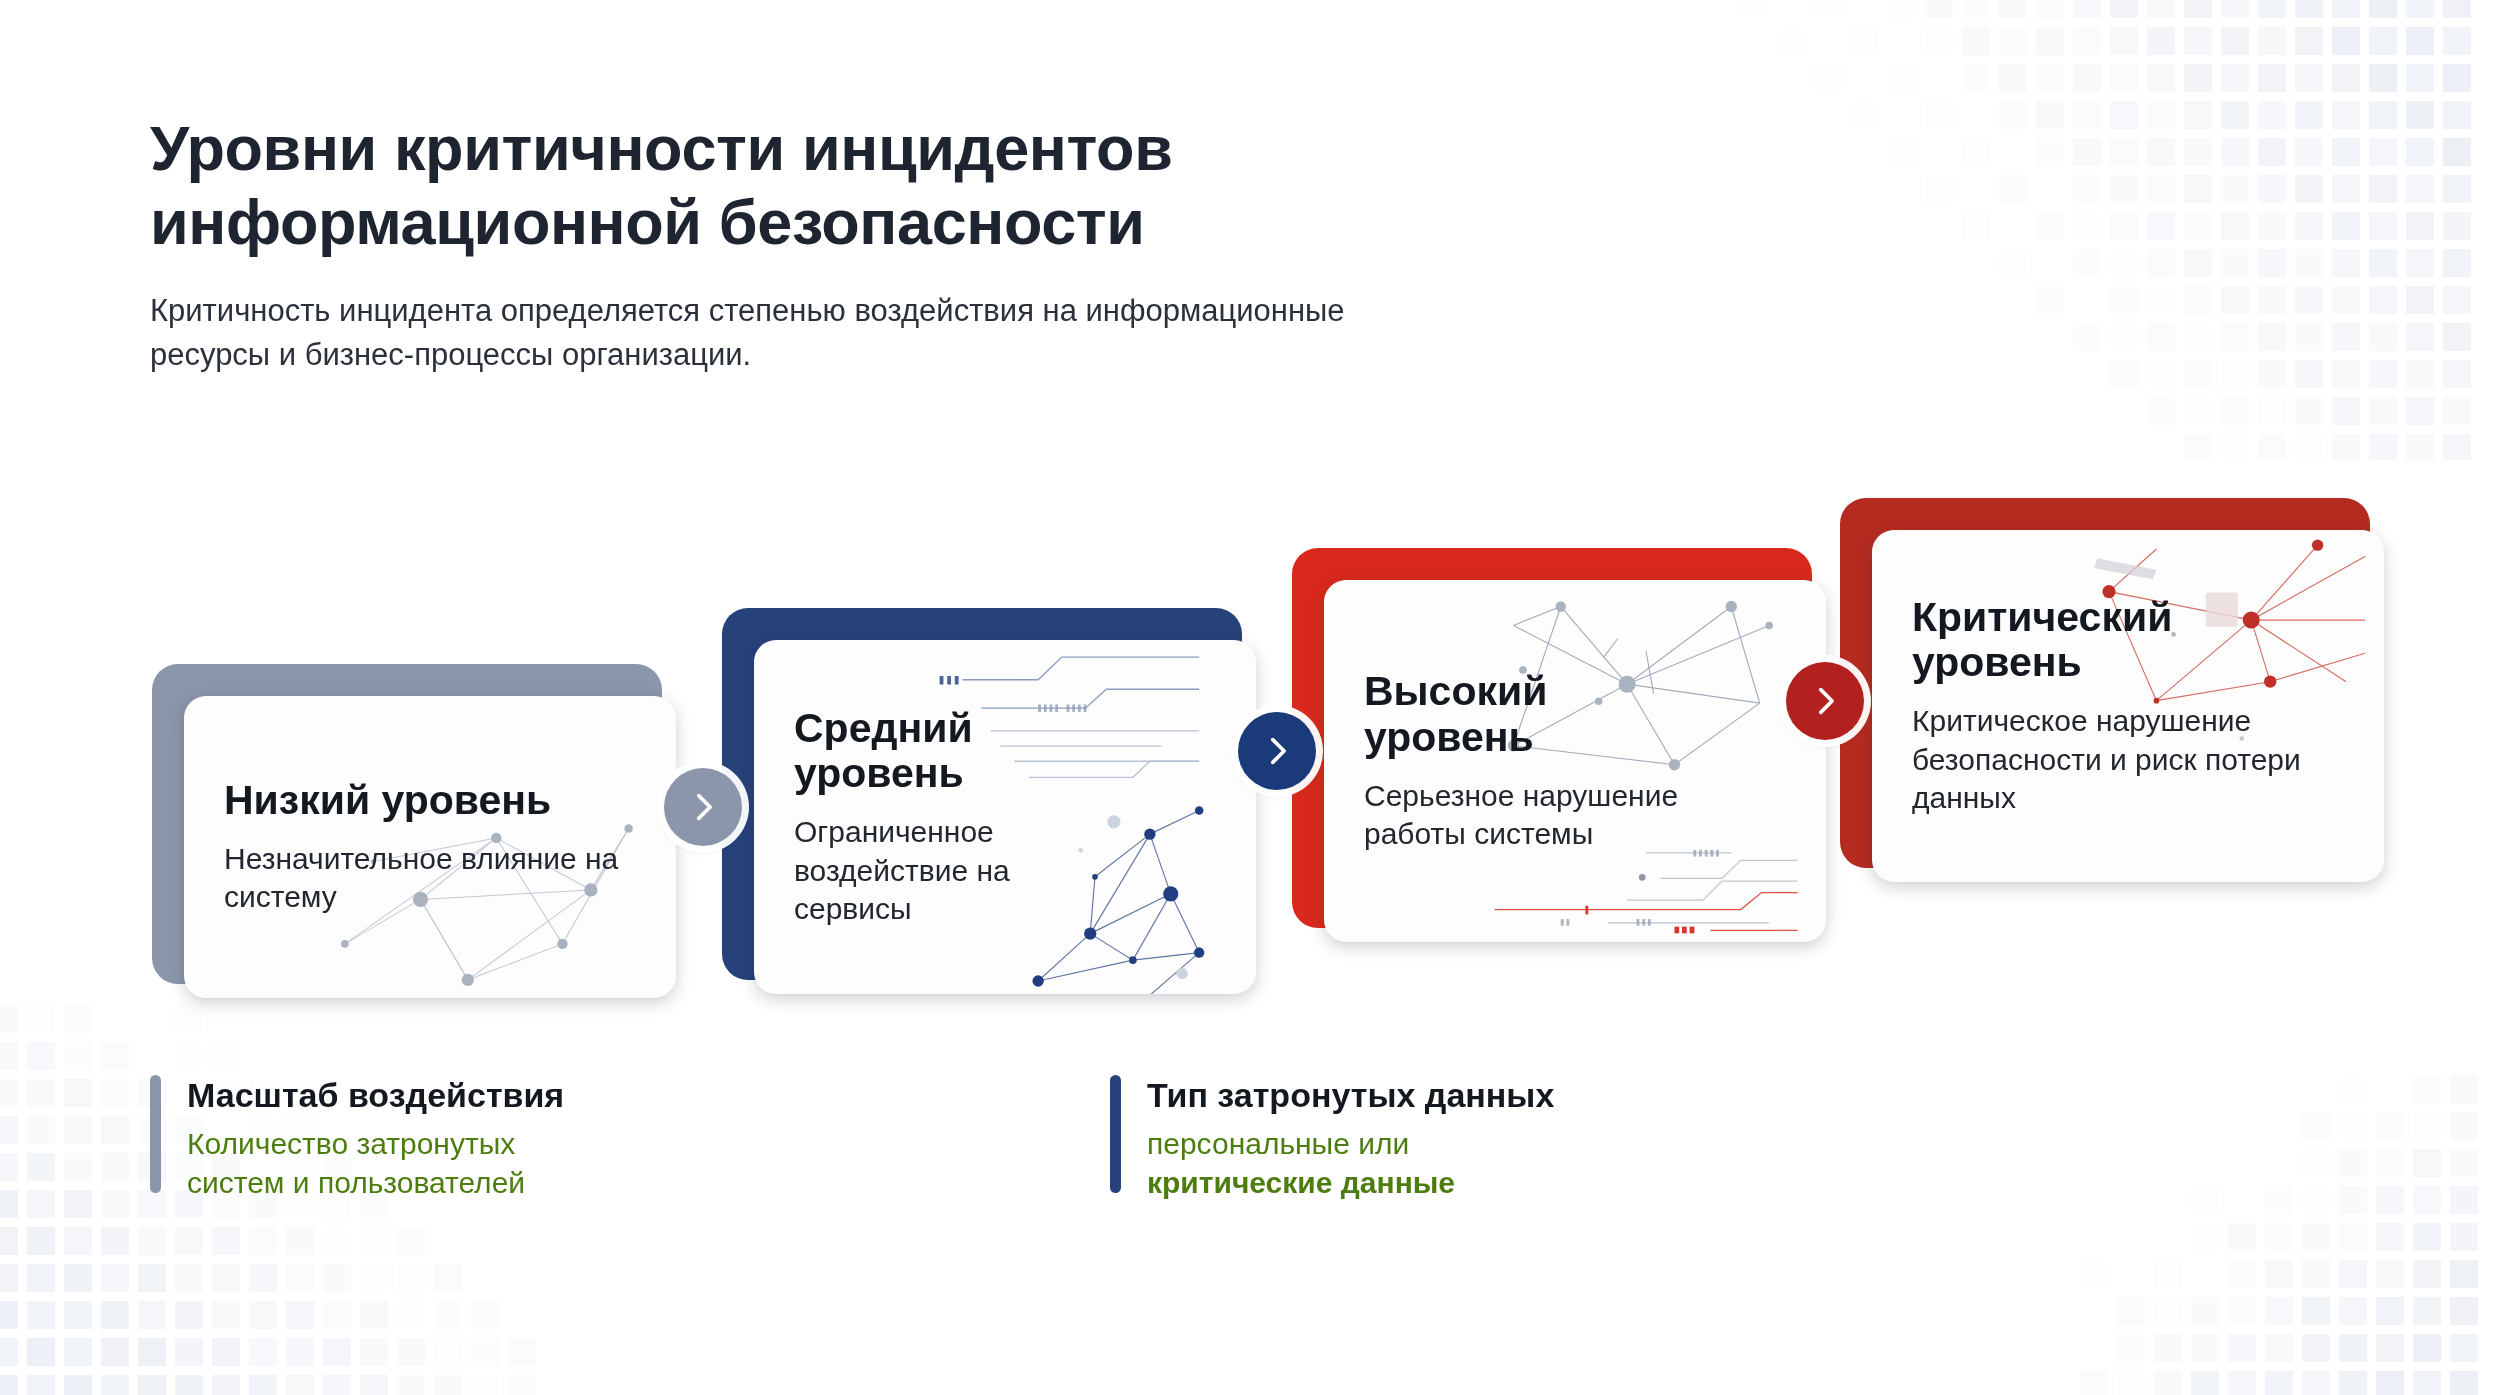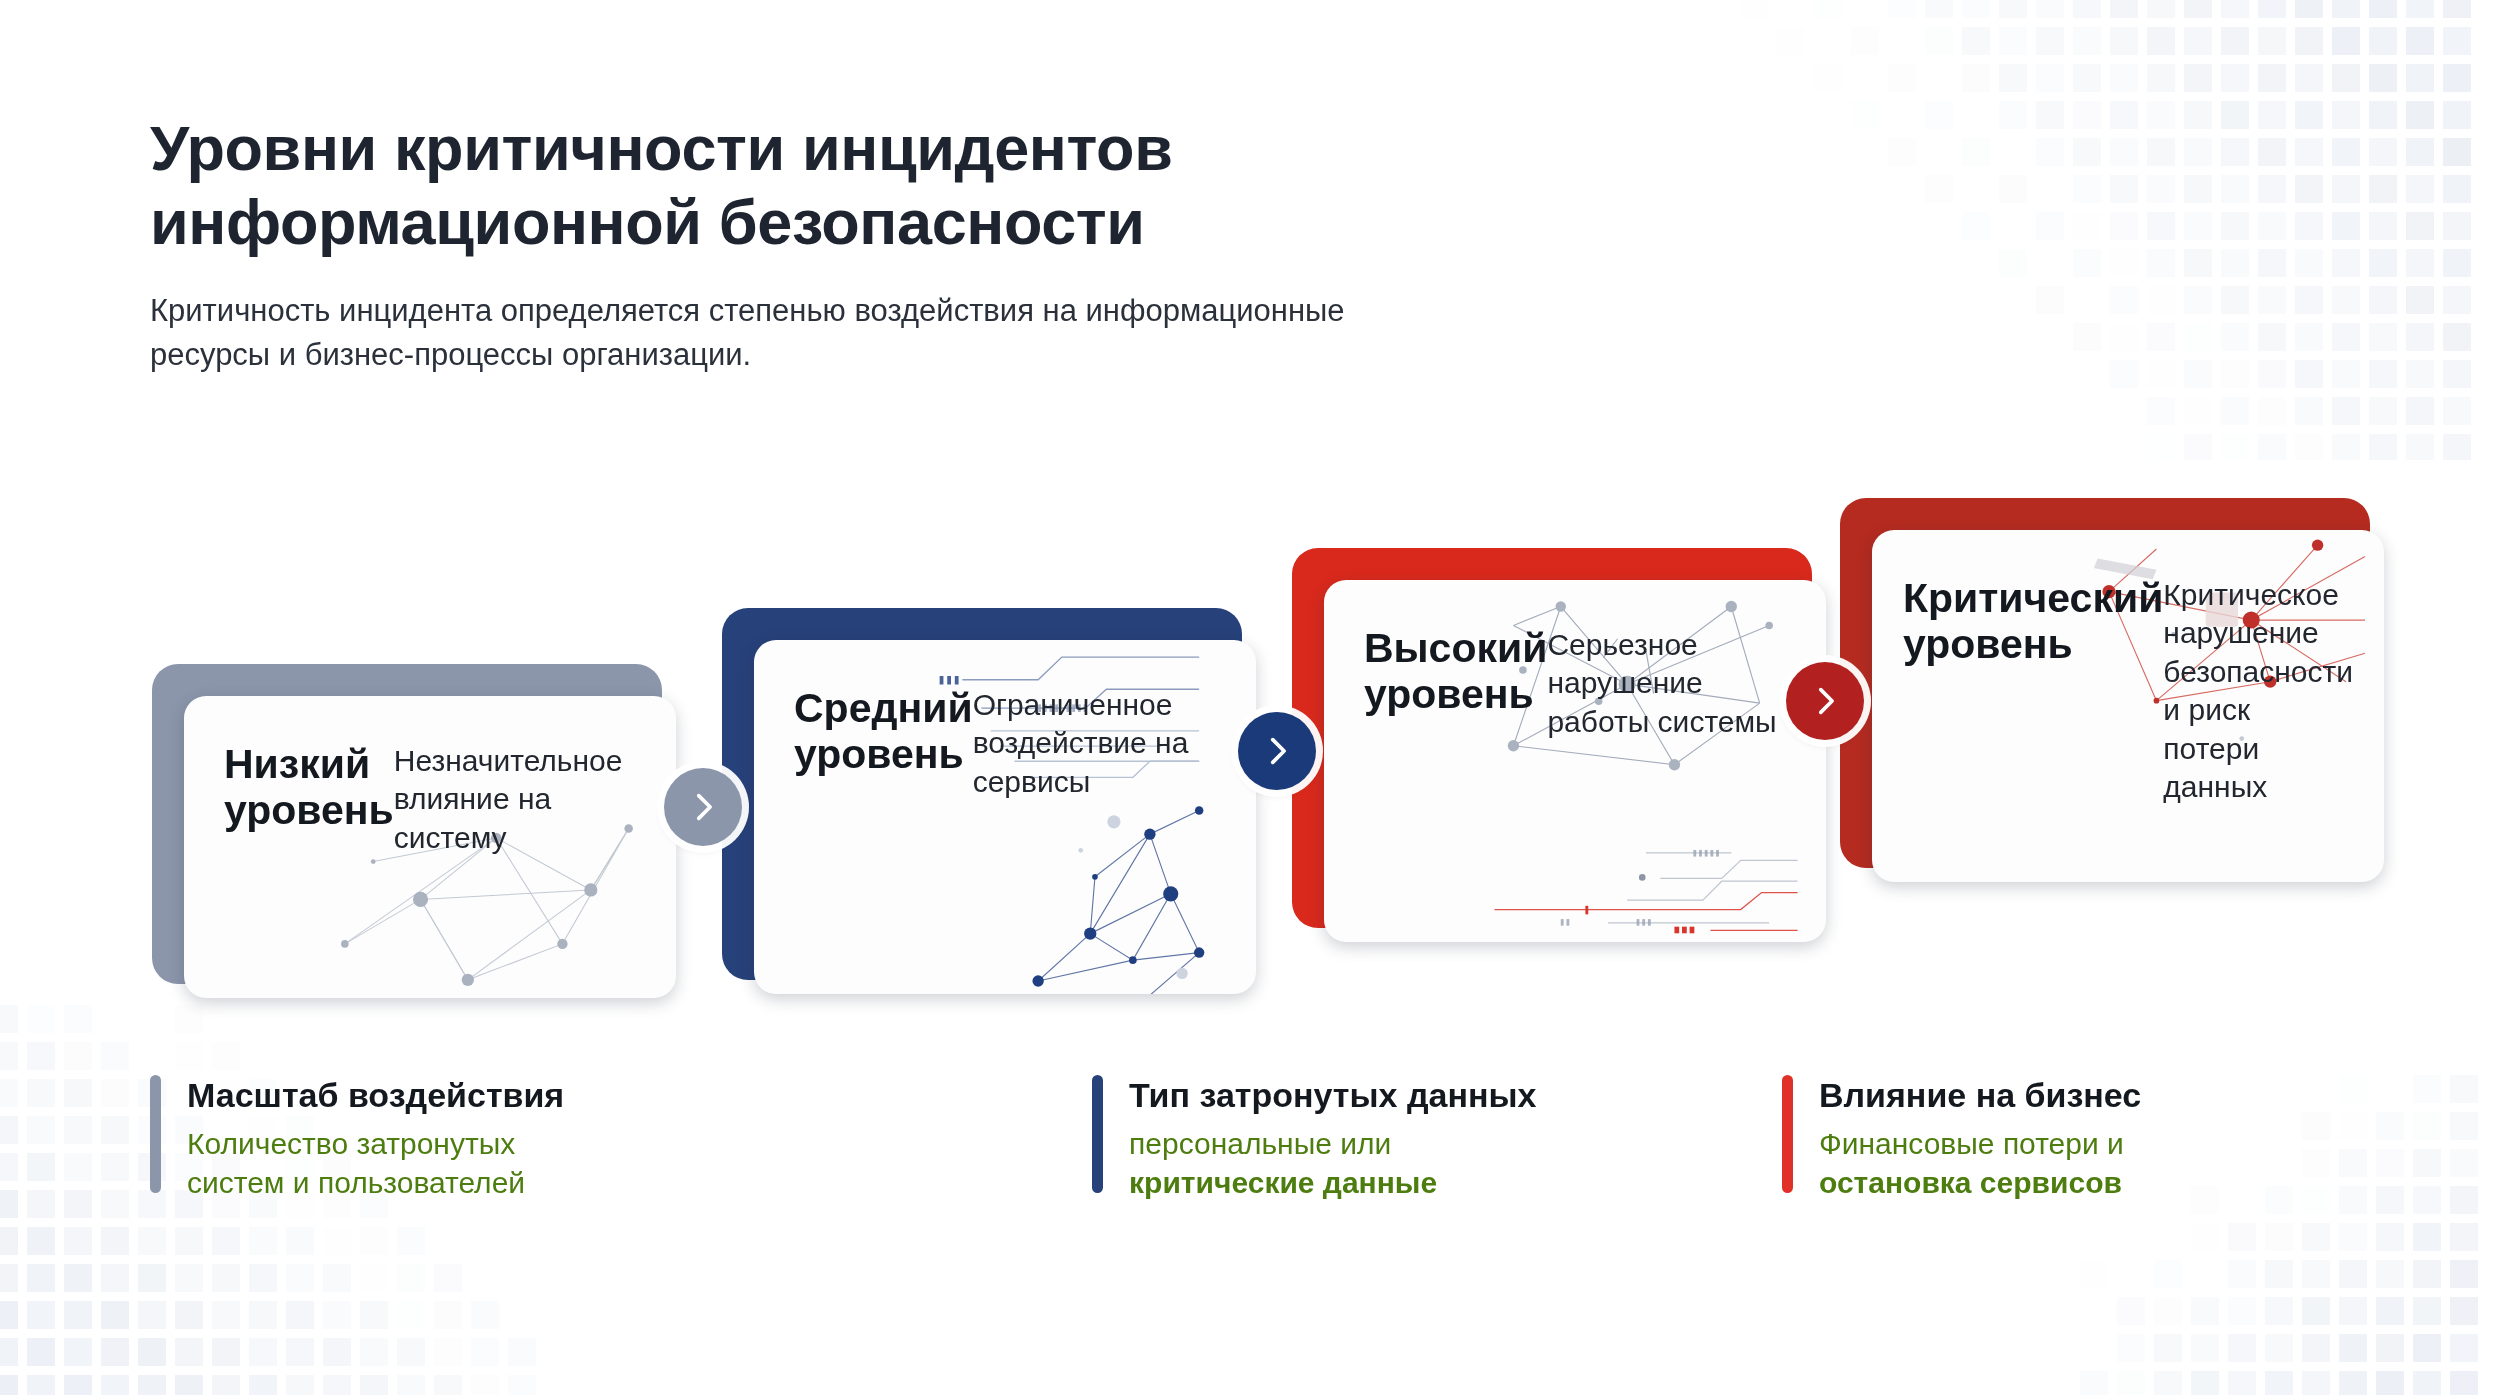--- a/index.html
+++ b/index.html
@@ -42,21 +42,21 @@
   .panel {
     position:absolute;
     left:32px; top:32px; right:-14px; bottom:-14px;
     background:#fdfdfd;
     border-radius:22px;
     box-shadow:0 5px 16px rgba(30,40,60,.22);
     overflow:hidden;
   }
   .panel-inner {
     position:absolute; left:0; top:0; width:100%; height:100%;
-    padding:46px 40px; display:flex; flex-direction:row;
+    padding:46px 40px; display:flex; flex-direction:column;
     justify-content:center;
   }
   .card-title {
     font-size:41px; font-weight:bold; color:#14181f;
     line-height:1.12; margin-bottom:16px; position:relative; z-index:3;
   }
   .card-desc {
     font-size:30px; color:#22272f; line-height:1.28;
     position:relative; z-index:3;
   }
@@ -682,23 +682,13 @@
     <div class="legend-bar" style="background: rgb(39, 65, 122);"></div>
     <div>
       <div class="legend-title">Тип затронутых данных</div>
       <div class="legend-desc">
         <div>персональные или</div>
         <b>критические данные</b>
       </div>
     </div>
   </div>
 
-  <div class="legend-item" id="legend-2">
-    <div class="legend-bar" style="background: rgb(224, 48, 40);"></div>
-    <div>
-      <div class="legend-title">Влияние на бизнес</div>
-      <div class="legend-desc">
-        <div>Финансовые потери и</div>
-        <b>остановка сервисов</b>
-      </div>
-    </div>
-  </div>
 </div>
 
 </body></html>

